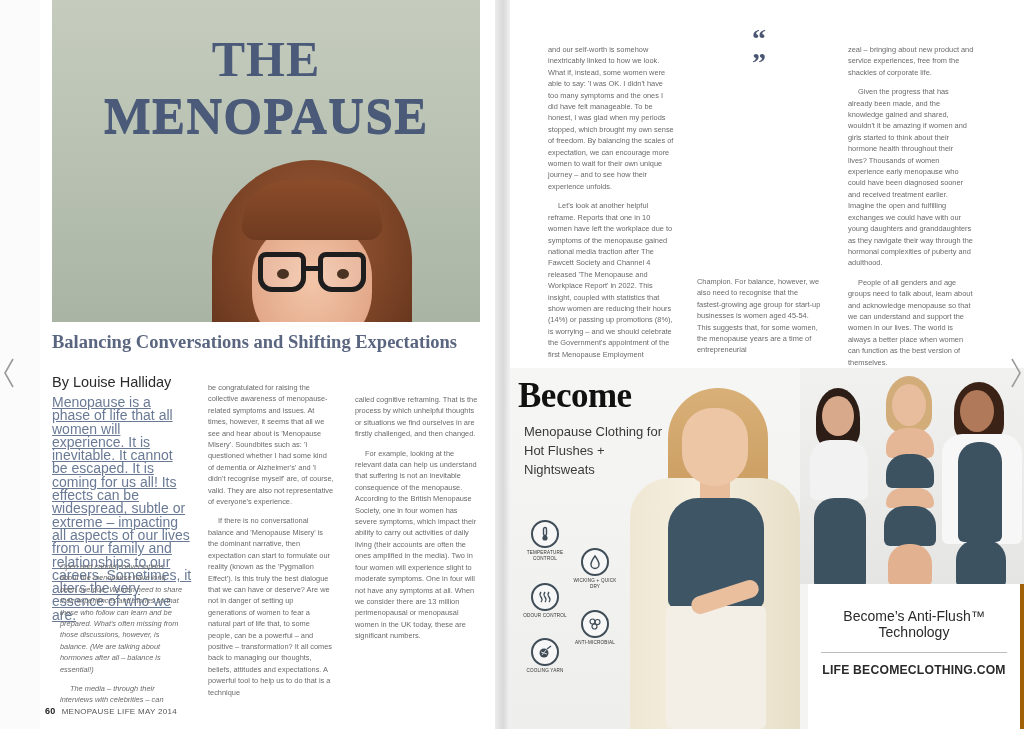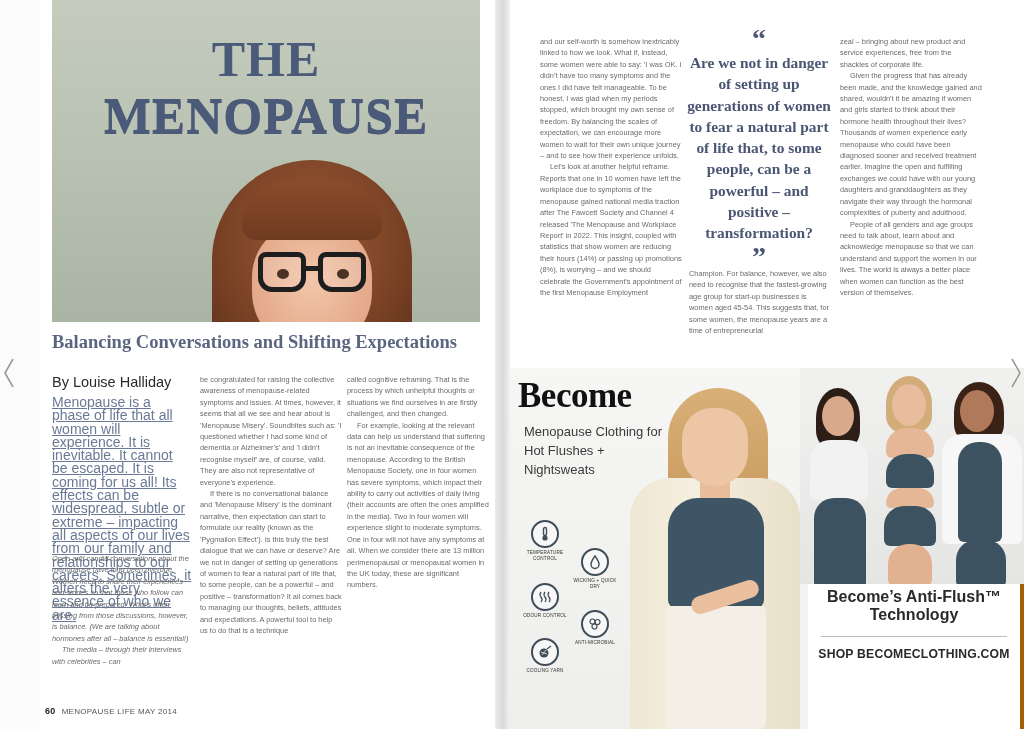--- a/index.html
+++ b/index.html
@@ -42,26 +42,26 @@
   .lens.l { left: 0; } .lens.r { right: 0; }
   .bridge { position: absolute; left: 46px; top: 14px; width: 16px; height: 5px; background: #1e1e1e; }
   .eye { position: absolute; top: 12px; width: 12px; height: 10px; border-radius: 50%; background: #4a3322; }
 
   .subtitle { position: absolute; left: 52px; top: 332px; width: 430px; font-family: "Liberation Serif", serif;
               font-weight: bold; font-size: 18.5px; color: #5a6680; white-space: nowrap; }
 
   .byline { position: absolute; left: 52px; top: 374px; font-size: 14.5px; color: #2b2b2b; }
 
   .col { position: absolute; font-size: 7.4px; line-height: 11.4px; color: #6a6a6a; }
-  .col p { margin: 0; }
+  .col p { margin: 8px; }
   .col p.ind { text-indent: 10px; }
   .lead { position: absolute; left: 52px; top: 396px; width: 140px; font-size: 14px; line-height: 13.3px; color: #6a7a95; text-decoration: underline; }
   .col-1b { left: 52px; top: 553px; width: 140px; font-style: italic; }
   .col-2 { left: 200px; top: 374px; width: 142px; }
-  .col-3 { left: 347px; top: 374px; width: 142px; }
+  .col-3 { left: 347px; top: 386px; width: 142px; }
 
   .folio { position: absolute; left: 45px; top: 706px; font-size: 8px; color: #555; letter-spacing: 0.3px; }
   .folio b { color: #222; font-size: 9px; margin-right: 6px; }
 
   
   .col-r1 { left: 540px; top: 36px; width: 142px; }
   .col-r2 { left: 689px; top: 268px; width: 142px; }
   .col-r3 { left: 840px; top: 36px; width: 142px; }
 
   .pullquote { position: absolute; left: 684px; top: 28px; width: 150px; text-align: center;
@@ -102,21 +102,21 @@
   .m1-arm { position: absolute; left: 60px; top: 210px; width: 70px; height: 18px; border-radius: 9px; background: #e9bf9e; transform: rotate(-18deg); }
 
   .ad-right { position: absolute; left: 290px; top: 0; width: 224px; height: 216px;
               background: linear-gradient(180deg, #f1f1ef, #e5e5e3); overflow: hidden; }
   .grp { position: absolute; }
   .g-body { position: absolute; border-radius: 20px 20px 6px 6px; }
   .g-head { position: absolute; border-radius: 50%; }
   .g-hair { position: absolute; border-radius: 50% 50% 30% 30%; }
 
   .ad-info { position: absolute; left: 298px; top: 216px; width: 212px; height: 145px; background: #ffffff; text-align: center; }
-  .ad-info-title { font-size: 16px; font-weight: bold; color: #2a2a2a; margin-top: 4px; }
+  .ad-info-title { font-size: 14px; font-weight: normal; color: #2a2a2a; margin-top: 24px; }
   .ad-info-body { font-size: 11.2px; line-height: 16px; color: #3d3d3d; margin: 6px 10px 0; }
   .ad-divider { width: 186px; height: 1px; background: #bdbdbd; margin: 12px auto 0; }
   .ad-cta { font-size: 12.2px; font-weight: bold; color: #2a2a2a; margin-top: 10px; display: inline-block; letter-spacing: 0.2px; }
   .ad-left-border { position: absolute; left: 290px; top: 0; width: 8px; height: 361px; background: #f4f4f2; }
 </style>
 </head>
 <body>
 
 <div class="viewer">
 
@@ -167,21 +167,20 @@
     <b>60</b><span>MENOPAUSE LIFE MAY 2014</span>
   </div>
 
   <div class="col col-r1">
     <p>and our self-worth is somehow inextricably linked to how we look. What if, instead, some women were able to say: 'I was OK. I didn't have too many symptoms and the ones I did have felt manageable. To be honest, I was glad when my periods stopped, which brought my own sense of freedom. By balancing the scales of expectation, we can encourage more women to wait for their own unique journey – and to see how their experience unfolds.</p>
     <p class="ind">Let's look at another helpful reframe. Reports that one in 10 women have left the workplace due to symptoms of the menopause gained national media traction after The Fawcett Society and Channel 4 released 'The Menopause and Workplace Report' in 2022. This insight, coupled with statistics that show women are reducing their hours (14%) or passing up promotions (8%), is worrying – and we should celebrate the Government's appointment of the first Menopause Employment</p>
   </div>
 
   <div class="pullquote">
     <div class="pq-mark">“</div>
-    <div class="pq-text">Are we not in danger of setting up generations of women to fear a natural part of life that, to some people, can be a powerful – and positive – transformation?</div>
     <div class="pq-mark close">”</div>
   </div>
 
   <div class="col col-r2">
     <p>Champion. For balance, however, we also need to recognise that the fastest-growing age group for start-up businesses is women aged 45-54. This suggests that, for some women, the menopause years are a time of entrepreneurial</p>
   </div>
 
   <div class="col col-r3">
     <p>zeal – bringing about new product and service experiences, free from the shackles of corporate life.</p>
     <p class="ind">Given the progress that has already been made, and the knowledge gained and shared, wouldn't it be amazing if women and girls started to think about their hormone health throughout their lives? Thousands of women experience early menopause who could have been diagnosed sooner and received treatment earlier. Imagine the open and fulfilling exchanges we could have with our young daughters and granddaughters as they navigate their way through the hormonal complexities of puberty and adulthood.</p>
@@ -276,21 +275,21 @@
         <div class="g-head" style="left:20px;top:8px;width:34px;height:42px;background:#b07a5a;"></div>
         <div class="g-body" style="left:2px;top:52px;width:80px;height:110px;background:#f7f7f7;"></div>
         <div class="g-body" style="left:18px;top:60px;width:44px;height:100px;background:#3d5261;"></div>
         <div class="g-body" style="left:16px;top:158px;width:50px;height:47px;background:#3d5261;"></div>
       </div>
     </div>
 
     <div class="ad-info">
       <div class="ad-info-title">Become’s Anti-Flush™ Technology</div>
       <div class="ad-divider"></div>
-      <span class="ad-cta">SHOP BECOMECLOTHING.COM</span>
+      <span class="ad-cta">LIFE BECOMECLOTHING.COM</span>
     </div>
   </div>
 
   <div class="nav-arrow nav-prev">
     <svg viewBox="0 0 14 34">
         <path d="M11 3 L3 17 L11 31" fill="none" stroke="#9a9a9a" stroke-width="1.6"></path>
       </svg>
   </div>
   <div class="nav-arrow nav-next">
     <svg viewBox="0 0 14 34">

